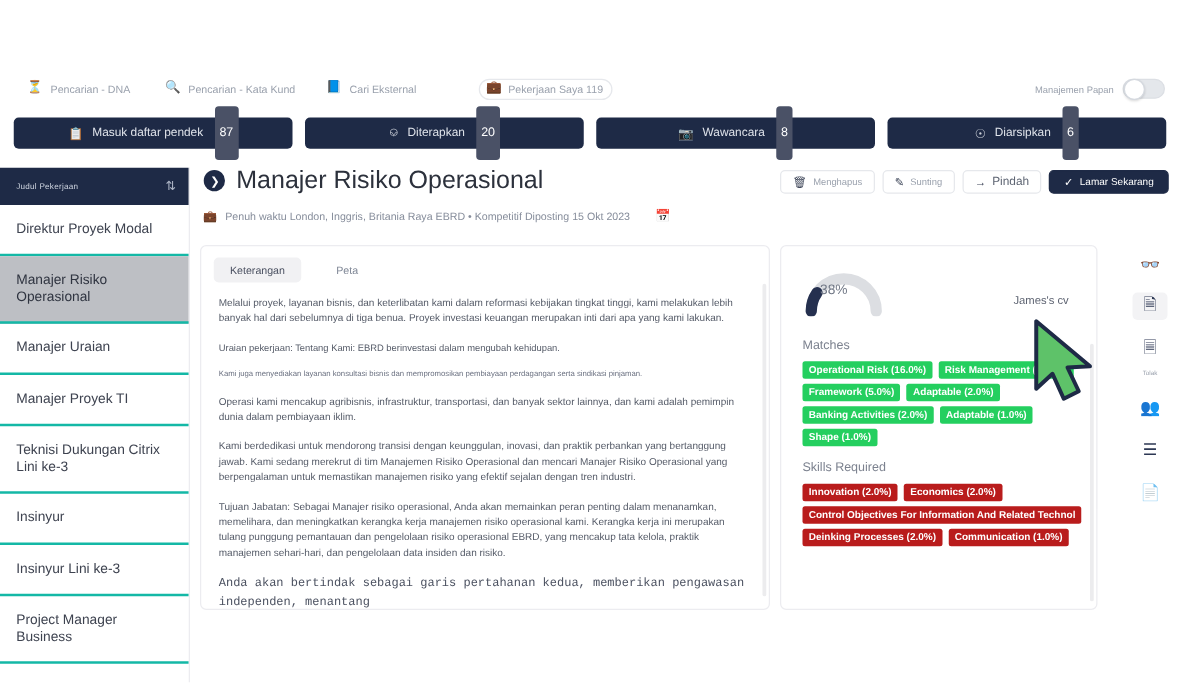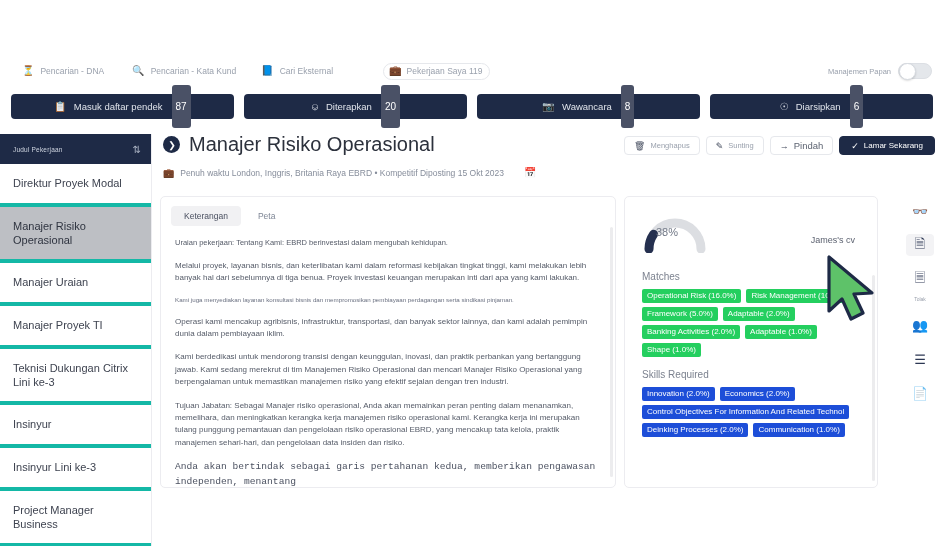--- a/index.html
+++ b/index.html
@@ -66,21 +66,21 @@
     background: #fff; border-right: 1px solid #ececf0; overflow: hidden;
   }
   .sb-head {
     height: 30px; background: #1e2a46; color: #cfd5e0;
     display: flex; align-items: center; justify-content: space-between;
     padding: 0 10px 0 13px; font-size: 6.5px; letter-spacing: .2px;
   }
   .sb-head .sorticon { font-size: 10px; color: #aeb6c6; }
   .sb-item {
     padding: 13px 13px 12px 13px; font-size: 11px; color: #3e4350;
-    border-bottom: 4px solid #14b8a6; line-height: 1.25;
+    border-bottom: 2px solid #14b8a6; line-height: 1.25;
   }
   .sb-item.active { background: #bdbfc4; color: #2f3440; }
 
   
   .job-title-row {
     position: absolute; left: 163px; top: 133px;
     display: flex; align-items: center; gap: 9px;
   }
   .title-badge {
     width: 17px; height: 17px; border-radius: 50%; background: #1e2a46;
@@ -110,21 +110,21 @@
     padding: 0 11px;
   }
   .act-btn.primary .aicon { color: #fff; }
   .act-btn.move { font-size: 9.5px; color: #5d6472; }
 
   
   .desc-card {
     position: absolute; left: 160px; top: 196px; width: 456px; height: 292px;
     border: 1px solid #ececf0; border-radius: 5px; background: #fff; overflow: hidden;
   }
-  .desc-tabs { display: flex; align-items: center; padding: 9px 10px 0 10px; gap: 4px; text-align: center; }
+  .desc-tabs { display: flex; align-items: center; padding: 9px 10px 0 10px; gap: 15px; text-align: center; }
   .dtab {
     font-size: 8.5px; color: #7e8695; padding: 5px 13px; border-radius: 4px;
   }
   .dtab.active { background: #f1f1f3; color: #4a5060; }
   .desc-body { padding: 11px 14px 0 14px; }
   .p { color: #555b68; margin-bottom: 11px; line-height: 1.55; }
   .p.s1 { font-size: 7.5px; }
   .p.s2 { font-size: 8px; }
   .p.s3 { font-size: 6.2px; color: #6a7080; line-height: 1.5; }
   .p.s4 { font-size: 9.6px; color: #4b5160; font-family: Liberation Mono, monospace; }
@@ -143,24 +143,24 @@
   .gauge-pct {
     position: absolute; left: 31px; top: 29px; font-size: 11px; color: #717886;
   }
   .cv-name {
     position: absolute; right: 22px; top: 38px; font-size: 9px; color: #5c6270;
   }
   .sec-title { font-size: 10px; color: #7c828f; padding: 12px 0 7px 17px; }
   .tags { padding: 0 10px 0 17px; display: flex; flex-wrap: wrap; gap: 4px 5px; }
   .tag {
     font-size: 8px; color: #fff; border-radius: 2px; padding: 2px 5px 3px 5px;
-    white-space: nowrap; font-weight: normal;
+    white-space: nowrap; font-weight: bold;
   }
   .tag.green { background: #24cf5f; }
-  .tag.red { background: #1d4ed8; }
+  .tag.red { background: #b91c1c; }
   .match-scroll {
     position: absolute; right: 2px; top: 78px; width: 3px; height: 206px;
     background: #ececee; border-radius: 2px;
   }
 
   
   .rail {
     position: absolute; right: 0; top: 196px; width: 48px; height: 320px;
     display: flex; flex-direction: column; align-items: center; gap: 12px;
     padding-top: 4px;
@@ -291,22 +291,22 @@
   <div class="desc-card">
     <div class="desc-tabs">
       <div class="dtab active">
         <span>Keterangan</span>
       </div>
       <div class="dtab">
         <span>Peta</span>
       </div>
     </div>
     <div class="desc-body">
+      <p class="p s2">Melalui proyek, layanan bisnis, dan keterlibatan kami dalam reformasi kebijakan tingkat tinggi, kami melakukan lebih banyak hal dari sebelumnya di tiga benua. Proyek investasi keuangan merupakan inti dari apa yang kami lakukan.</p>
       <p class="p s1">Uraian pekerjaan: Tentang Kami: EBRD berinvestasi dalam mengubah kehidupan.</p>
-      <p class="p s2">Melalui proyek, layanan bisnis, dan keterlibatan kami dalam reformasi kebijakan tingkat tinggi, kami melakukan lebih banyak hal dari sebelumnya di tiga benua. Proyek investasi keuangan merupakan inti dari apa yang kami lakukan.</p>
       <p class="p s3">Kami juga menyediakan layanan konsultasi bisnis dan mempromosikan pembiayaan perdagangan serta sindikasi pinjaman.</p>
       <p class="p s2">Operasi kami mencakup agribisnis, infrastruktur, transportasi, dan banyak sektor lainnya, dan kami adalah pemimpin dunia dalam pembiayaan iklim.</p>
       <p class="p s2">Kami berdedikasi untuk mendorong transisi dengan keunggulan, inovasi, dan praktik perbankan yang bertanggung jawab. Kami sedang merekrut di tim Manajemen Risiko Operasional dan mencari Manajer Risiko Operasional yang berpengalaman untuk memastikan manajemen risiko yang efektif sejalan dengan tren industri.</p>
       <p class="p s2">Tujuan Jabatan: Sebagai Manajer risiko operasional, Anda akan memainkan peran penting dalam menanamkan, memelihara, dan meningkatkan kerangka kerja manajemen risiko operasional kami. Kerangka kerja ini merupakan tulang punggung pemantauan dan pengelolaan risiko operasional EBRD, yang mencakup tata kelola, praktik manajemen sehari-hari, dan pengelolaan data insiden dan risiko.</p>
       <p class="p s4">Anda akan bertindak sebagai garis pertahanan kedua, memberikan pengawasan independen, menantang</p>
 
     </div>
     <div class="desc-scroll"></div>
   </div>
 

